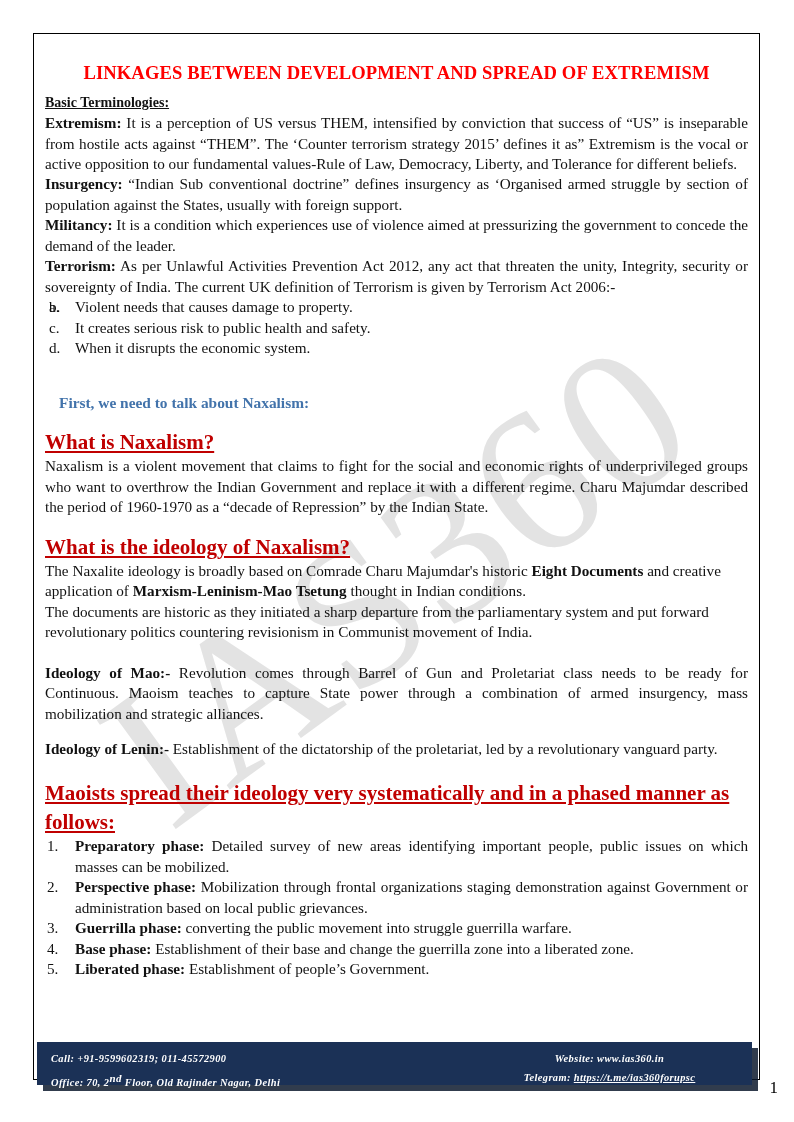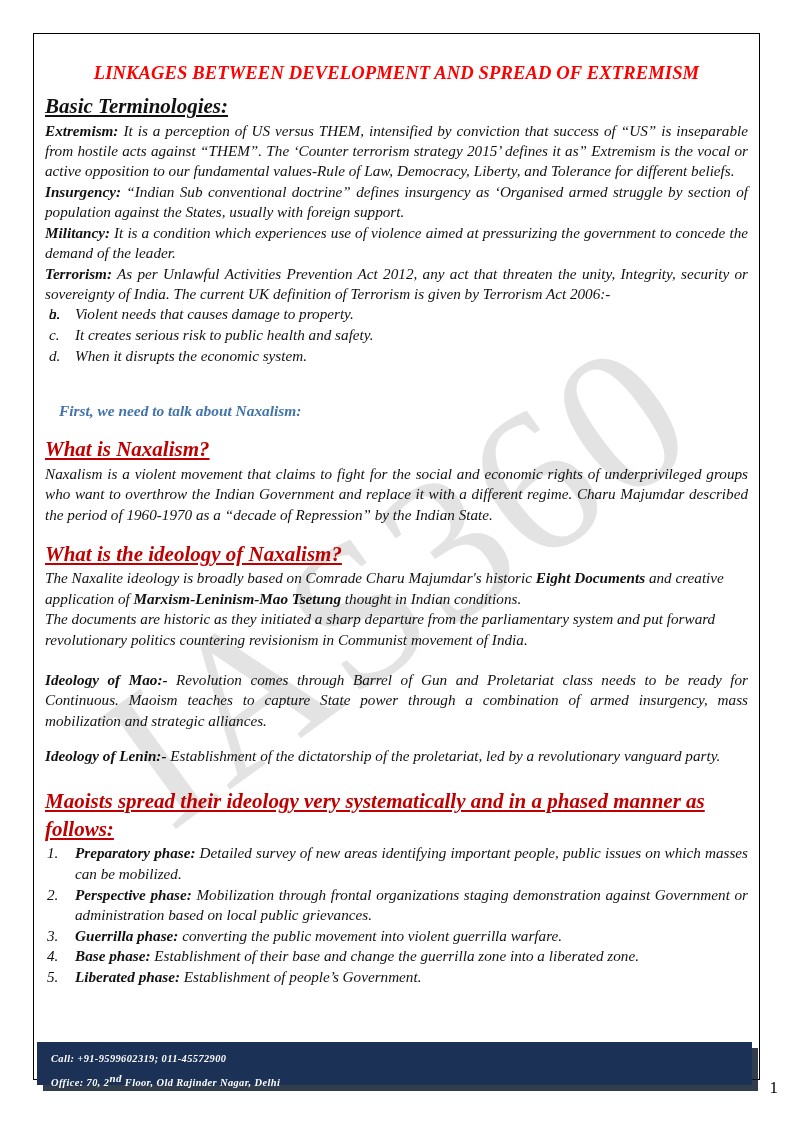--- a/index.html
+++ b/index.html
@@ -49,21 +49,20 @@
 
   
   #content {
     position: absolute;
     left: 45px; top: 60px;
     width: 703px;
     z-index: 3;
     font-size: 15.2px;
     line-height: 1.33;
     color: #111111;
-    font-style: italic;
   }
 
   .doc-title {
     color: #ff0000;
     font-weight: bold;
     font-size: 18.6px;
     text-align: center;
     letter-spacing: 0.1px;
     margin: 2px 0 8px 0;
     line-height: 1.2;
@@ -74,21 +73,21 @@
     text-align: justify;
     text-justify: inter-word;
     font-size: 15.2px;
     line-height: 1.345;
   }
   p.para.left { text-align: left; }
 
   .u-head {
     font-weight: bold;
     text-decoration: underline;
-    font-size: 21px;
+    font-size: 14px;
   }
   .term {
     font-weight: bold;
   }
 
   .h-blue {
     color: #4273ab;
     font-weight: bold;
     font-size: 15.4px;
     margin: 14px;
@@ -235,30 +234,34 @@
     <div class="spacer-m"></div>
 
     <p class="para"><span class="term">Ideology of Lenin:-</span><span> Establishment of the dictatorship of the proletariat, led by a revolutionary vanguard party.</span></p>
 
     <div class="spacer-l"></div>
 
     <p class="h-red-ul">Maoists spread their ideology very systematically and in a phased manner as follows:</p>
     <ol class="numeric">
       <li><span class="mk">1.</span><span class="term">Preparatory phase:</span><span> Detailed survey of new areas identifying important people, public issues on which masses can be mobilized.</span></li>
       <li><span class="mk">2.</span><span class="term">Perspective phase:</span><span> Mobilization through frontal organizations staging demonstration against Government or administration based on local public grievances.</span></li>
-      <li><span class="mk">3.</span><span class="term">Guerrilla phase:</span><span> converting the public movement into violent guerrilla warfare.</span></li>
+      <li><span class="mk">3.</span><span class="term">Guerrilla phase:</span><span> converting the public movement into struggle guerrilla warfare.</span></li>
       <li><span class="mk">4.</span><span class="term">Base phase:</span><span> Establishment of their base and change the guerrilla zone into a liberated zone.</span></li>
       <li><span class="mk">5.</span><span class="term">Liberated phase:</span><span> Establishment of people’s Government.</span></li>
     </ol>
 
   </div>
 
   <div id="footer-shadow"></div>
   <div id="footer">
     <div class="fcol left">
       <div class="fline">Call: +91-9599602319; 011-45572900</div>
       <div class="fline"><span>Office: 70, 2</span><sup>nd</sup><span> Floor, Old Rajinder Nagar, Delhi</span></div>
     </div>
+    <div class="fcol right">
+      <div class="fline r">Website: www.ias360.in</div>
+      <div class="fline r"><span>Telegram: </span><span class="flink">https://t.me/ias360forupsc</span></div>
+    </div>
   </div>
 
   <div id="page-number">1</div>
 
 </div>
 
 </body></html>

